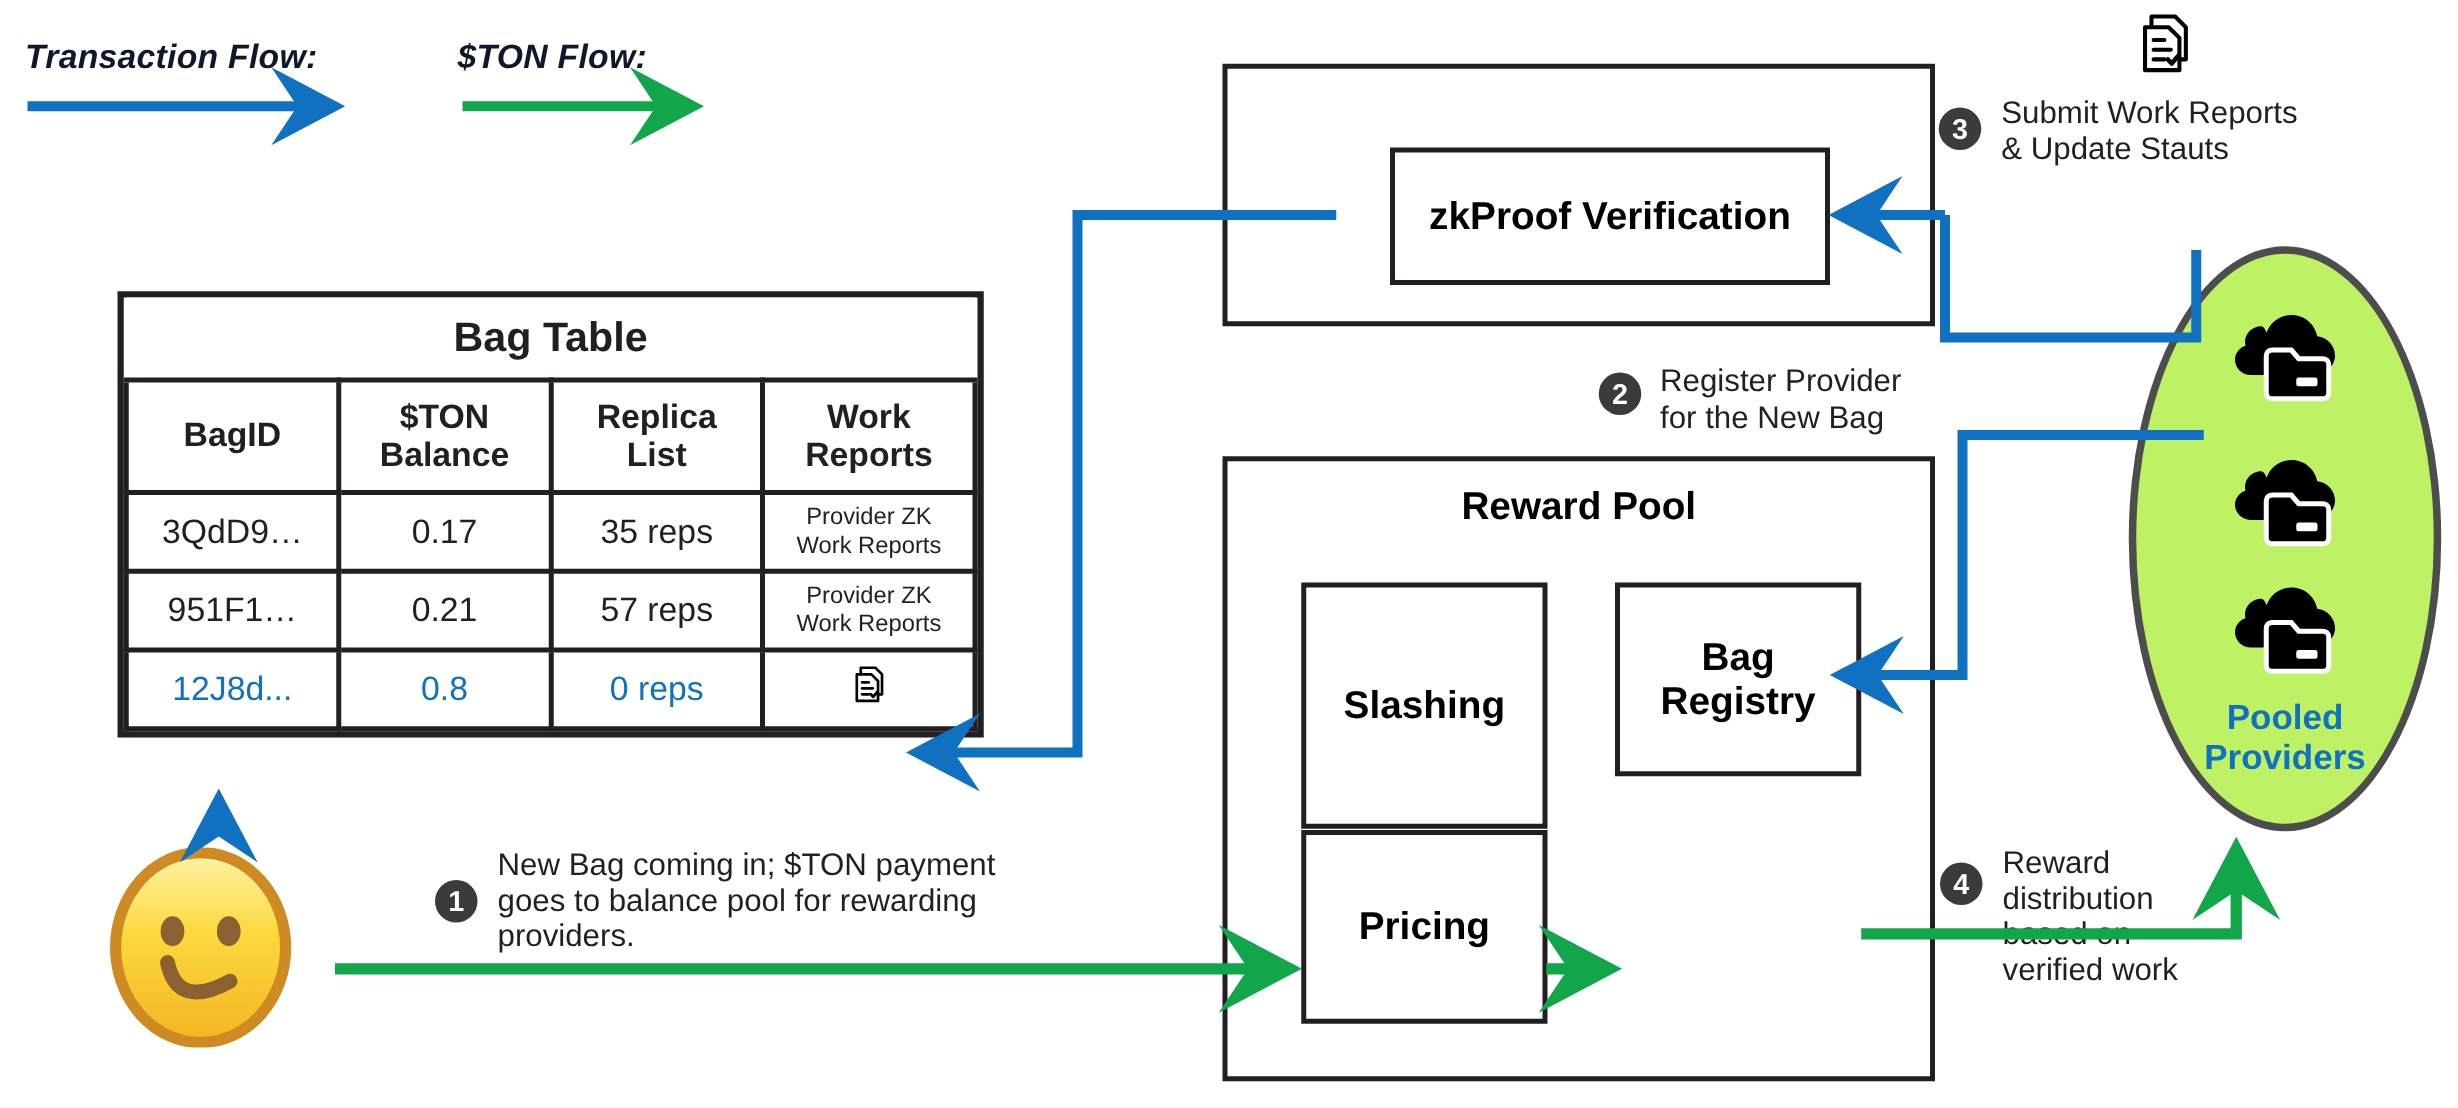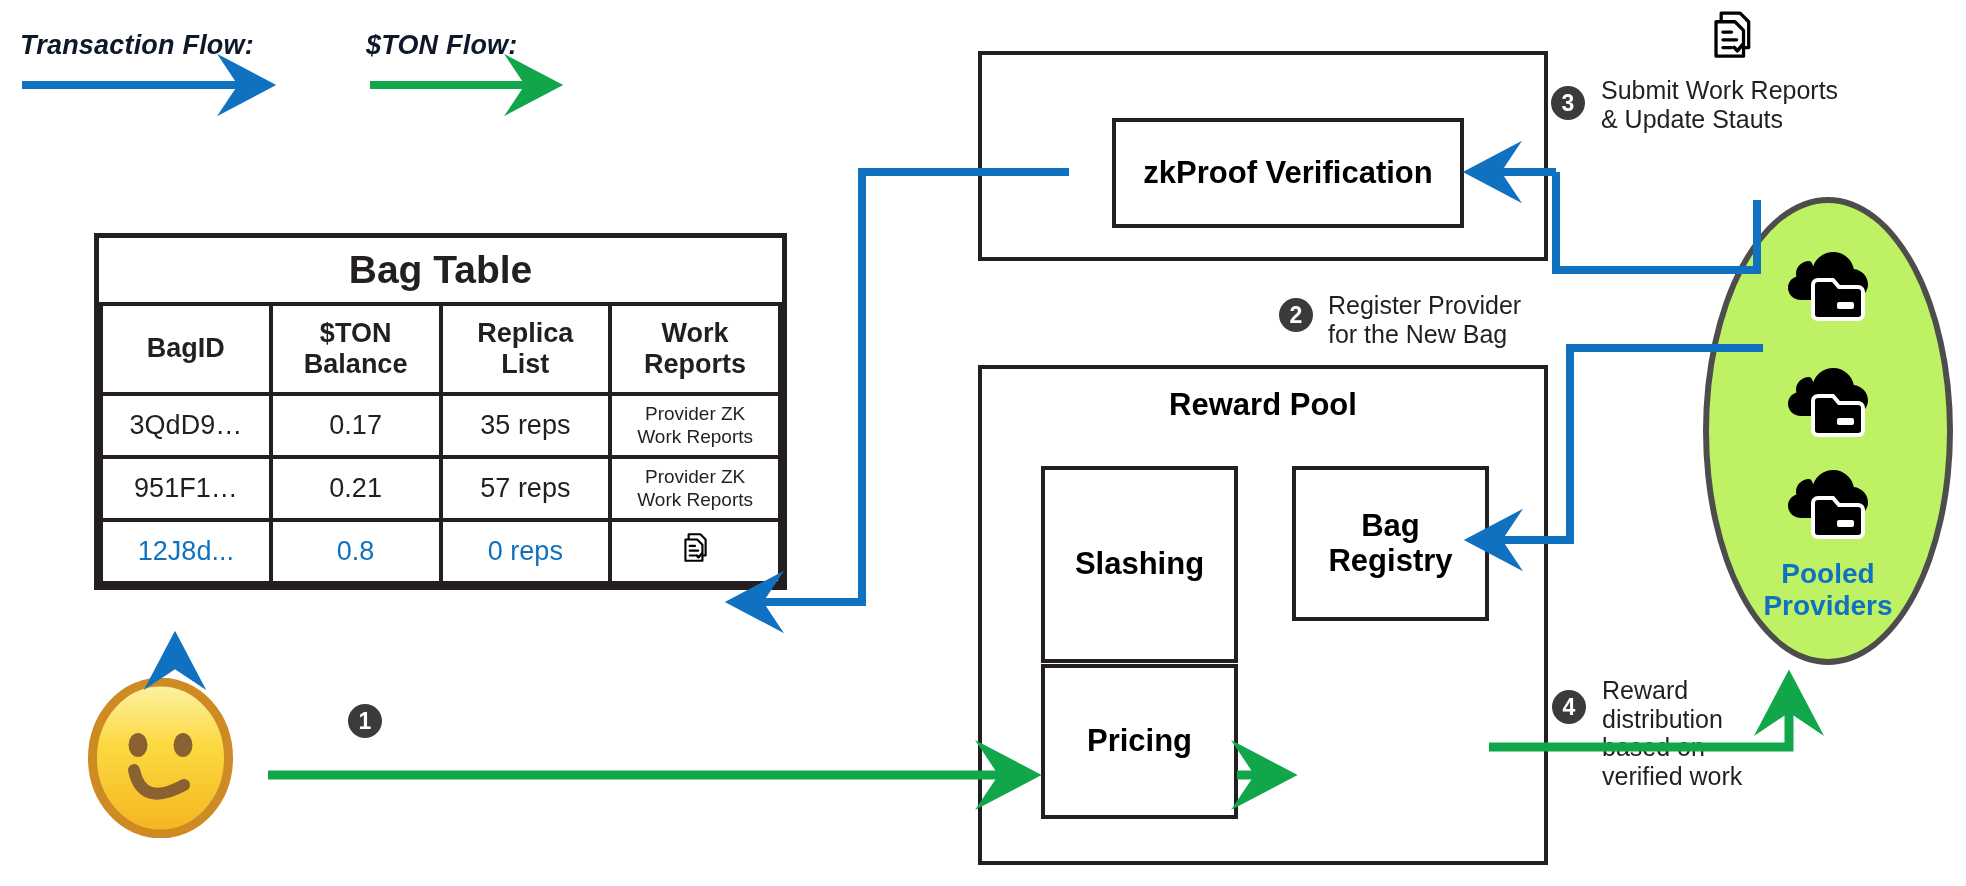--- a/index.html
+++ b/index.html
@@ -21,21 +21,21 @@
   
   #bag-table{
     position:absolute;left:94px;top:233px;width:693px;
     border:5px solid #231f20;border-collapse:collapse;background:#fff;
     box-sizing:border-box;
   }
   #bag-table table{border-collapse:collapse;width:100%;table-layout:fixed;}
   #bag-table td,#bag-table th{border:4px solid #231f20;background:#fff;text-align:center;}
   #bag-table .title-cell{
     border:none;border-bottom:4px solid #231f20;
-    font-weight:bold;font-size:39px;height:62px;color:#231f20;
+    font-weight:bold;font-size:33px;height:62px;color:#231f20;
   }
   #bag-table .hdr{font-weight:bold;font-size:27px;line-height:1.15;height:84px;color:#231f20;}
   #bag-table .cell{font-size:27px;height:57px;color:#231f20;}
   #bag-table .small{font-size:19px;line-height:1.18;color:#231f20;}
   #bag-table tr.highlight .cell,#bag-table tr.highlight .small{color:#1071c1;}
   .col-a{width:163px}.col-b{width:175px}.col-c{width:170px}.col-d{width:185px}
 
   
   .outer-box{
     position:absolute;border:4px solid #231f20;background:#fff;box-sizing:border-box;
@@ -209,20 +209,25 @@
         </linearGradient>
       </defs>
       <ellipse cx="73.5" cy="80" rx="68" ry="76" fill="url(#smileyGrad)" stroke="#cf8b23" stroke-width="9"></ellipse>
       <ellipse cx="51" cy="67" rx="9.5" ry="12" fill="#8a6232"></ellipse>
       <ellipse cx="96" cy="67" rx="9.5" ry="12" fill="#8a6232"></ellipse>
       <path d="M47 92 q8 38 50 15" fill="none" stroke="#8a6232" stroke-width="12" stroke-linecap="round"></path>
     </svg>
   </div>
 
   <div class="step-badge" style="left:348px;top:704px;">1</div>
+  <div class="step-text" style="left:398px;top:678px;width:470px;">
+    <span>New Bag coming in; $TON payment</span><br>
+    <span>goes to balance pool for rewarding</span><br>
+    <span>providers.</span>
+  </div>
 
   <div class="step-badge" style="left:1279px;top:298px;">2</div>
   <div class="step-text" style="left:1328px;top:291px;width:240px;">
     <span>Register Provider</span><br>
     <span>for the New Bag</span>
   </div>
 
   <div class="abs" style="left:1704px;top:8px;">
     <svg width="55" height="55" viewBox="0 0 32 32" fill="none" stroke="#000" stroke-width="1.9" stroke-linecap="round" stroke-linejoin="round">
       <path d="M10 3 h11 l5 5 v15 h-16 z" fill="#fff"></path>

